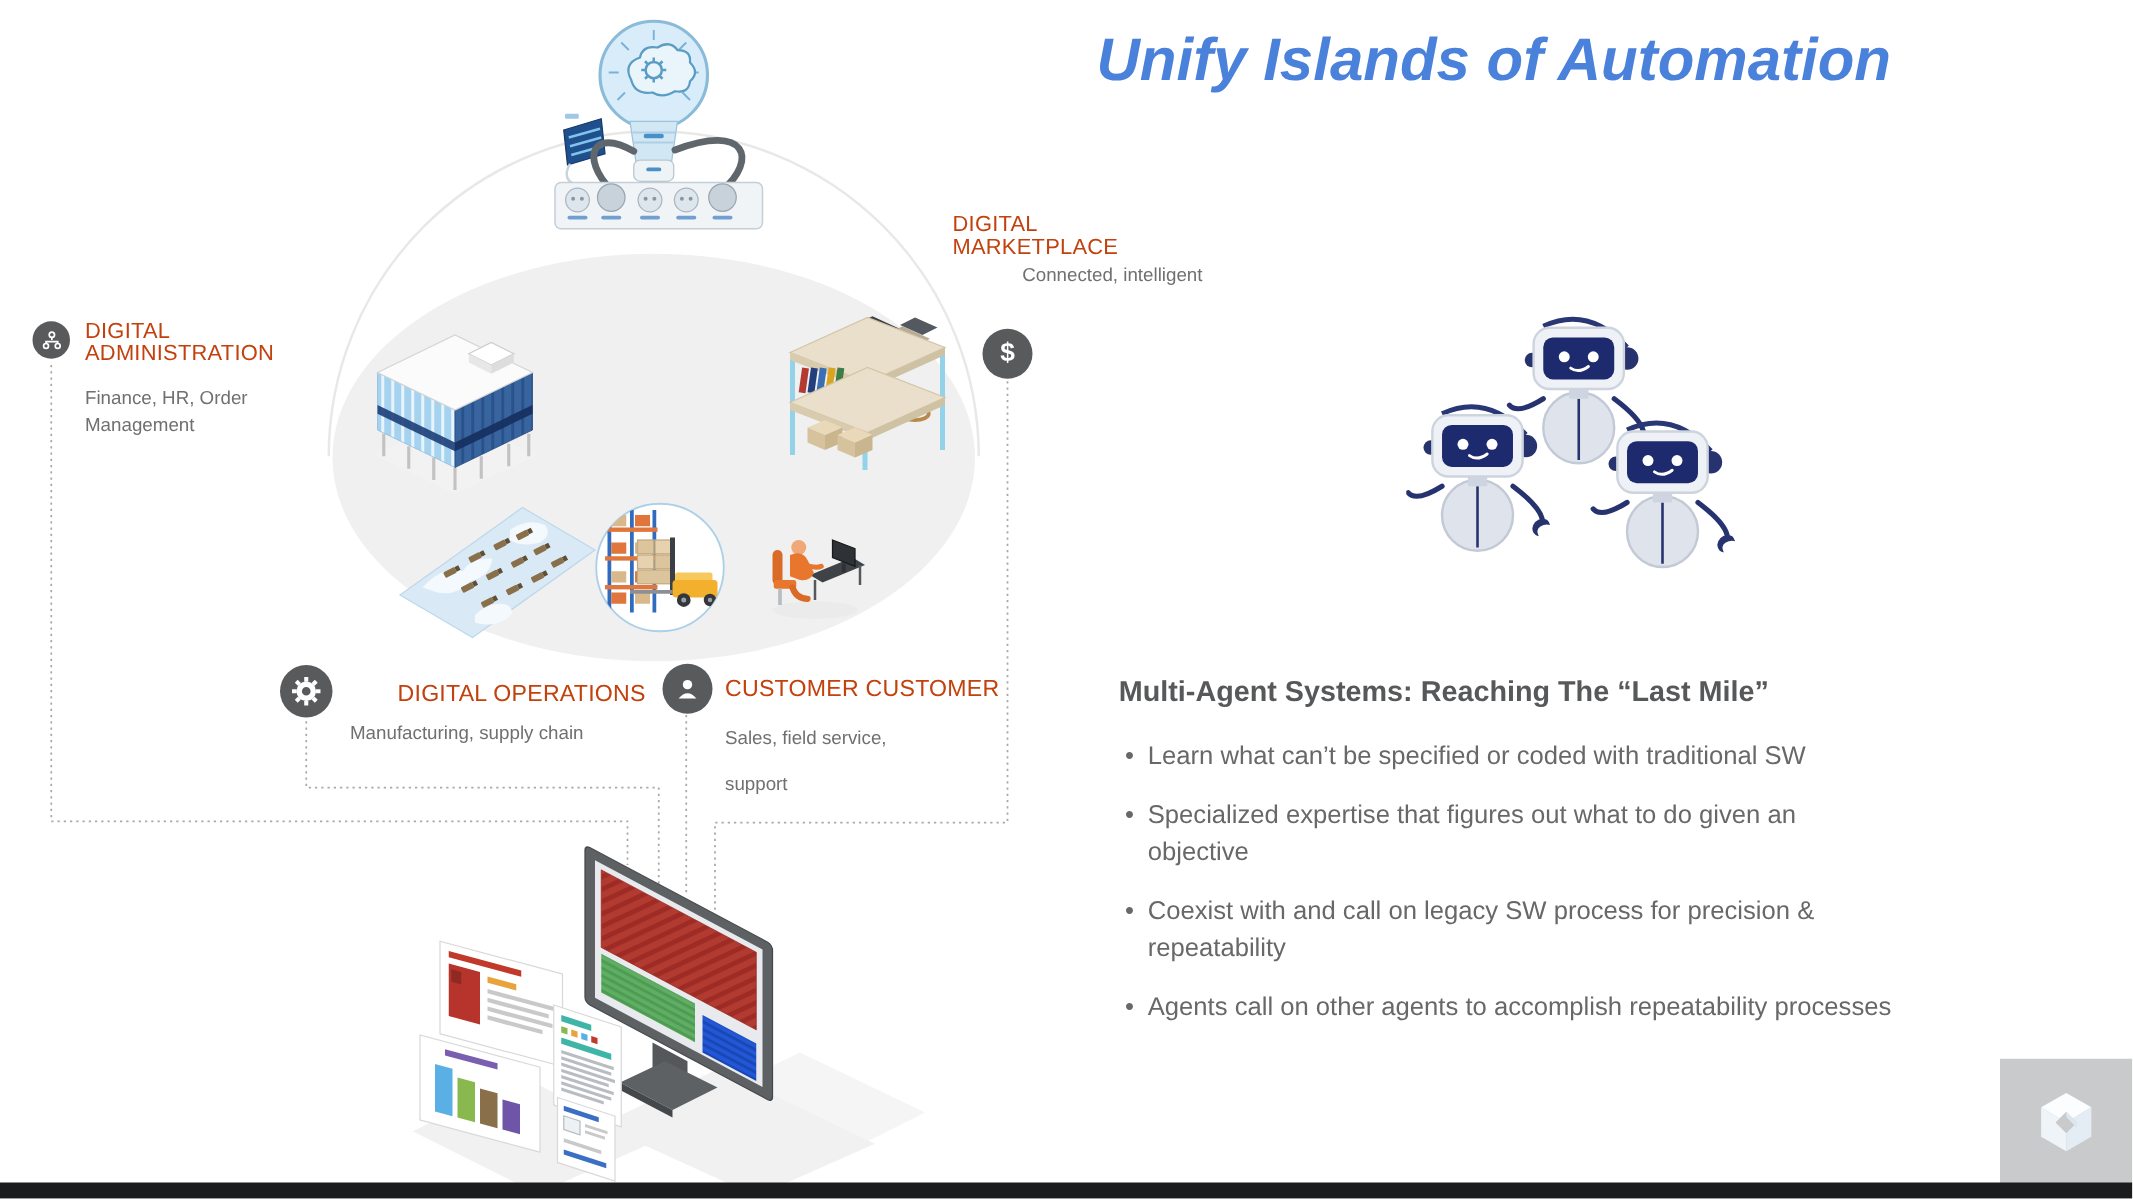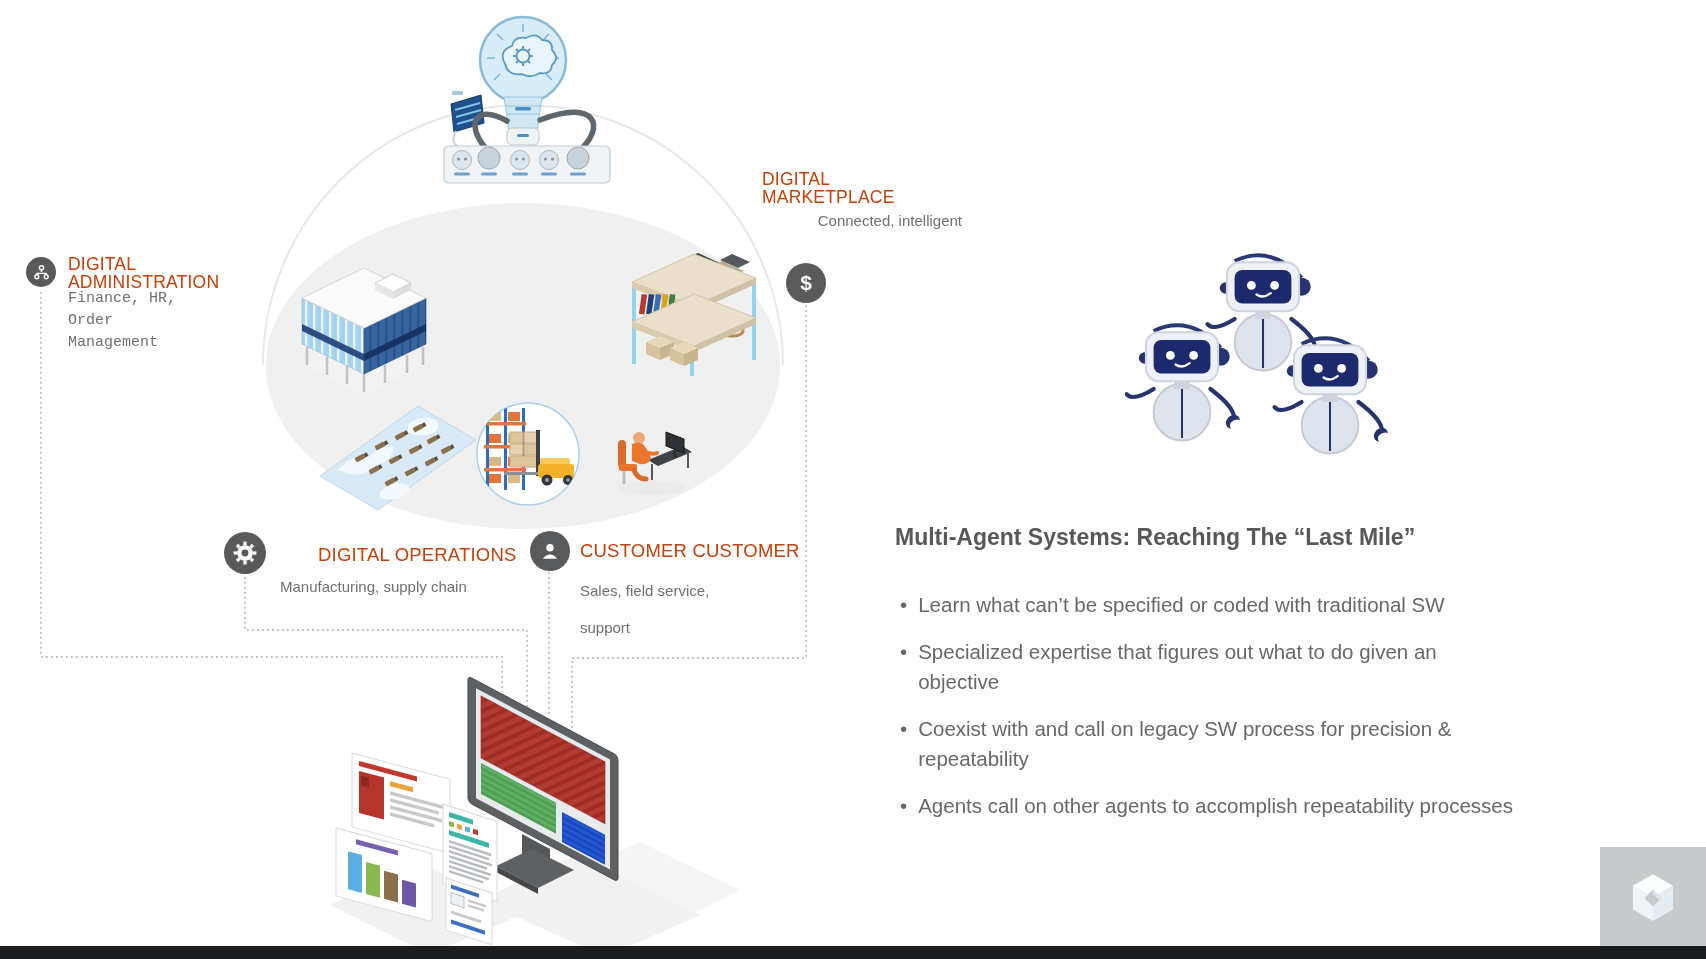--- a/index.html
+++ b/index.html
@@ -8,21 +8,21 @@
   .abs{position:absolute;}
   
   .title{left:850px;top:16px;width:690px;text-align:center;font-weight:bold;font-style:italic;
          font-size:48px;line-height:65px;color:#4a81da;letter-spacing:0px;}
   
   .cat-label{font-weight:normal;color:#c2410c;font-size:17.5px;line-height:18px;letter-spacing:.2px;}
   .cat-sub{color:#6f7072;font-size:15px;line-height:22px;}
   .cat-icon{border-radius:50%;background:#595a5c;display:flex;align-items:center;justify-content:center;}
   .dollar{color:#fff;font-weight:bold;font-size:21px;}
   
-  .mas-heading{left:895px;top:524px;font-size:23px;font-weight:bold;color:#57585a;}
+  .mas-heading{left:895px;top:540px;font-size:23px;font-weight:bold;color:#57585a;}
   .bullets{left:900px;top:590px;width:618px;}
   .bullet-item{display:flex;gap:11px;font-size:20.5px;line-height:30px;color:#686868;margin-bottom:17px;}
   .bullet-dot{flex:0 0 auto;}
   
   .credit{left:17px;top:912px;font-size:22px;color:#141414;}
   .bottom-bar{left:0;top:946px;width:1706px;height:13px;background:#1b1c1e;}
   .logo-badge{left:1600px;top:847px;width:106px;height:101px;background:#c9cacb;
               display:flex;align-items:center;justify-content:center;}
 </style>
 </head>
@@ -383,21 +383,21 @@
       <circle cx="10" cy="4.5" r="2.5"></circle>
         <path d="M10 7 V9.5 M4.5 12.5 V11 H15.5 V12.5"></path>
       <circle cx="4.5" cy="15" r="2.3"></circle>
         <circle cx="15.5" cy="15" r="2.3"></circle>
     </svg>
   </div>
   <div class="abs cat-label" style="left:68px;top:255px;">
     <div>DIGITAL</div>
     <div>ADMINISTRATION</div>
   </div>
-  <div class="abs cat-sub" style="left:68px;top:288px;width:142px;font-family:Liberation Mono, monospace;">Finance, HR, Order Management</div>
+  <div class="abs cat-sub" style="left:68px;top:308px;width:142px;">Finance, HR, Order Management</div>
 
   <div class="abs cat-label" style="left:762px;top:170px;">
     <div>DIGITAL</div>
     <div>MARKETPLACE</div>
   </div>
   <div class="abs cat-sub" style="left:762px;top:210px;width:200px;text-align:right;">Connected, intelligent</div>
   <div class="abs cat-icon" style="left:786px;top:263px;width:40px;height:40px;">
     <span class="dollar">$</span>
   </div>
 
@@ -423,20 +423,21 @@
   <div class="abs cat-icon" style="left:530px;top:531px;width:40px;height:40px;">
     <svg width="22" height="22" viewBox="0 0 20 20" fill="#fff">
       <circle cx="10" cy="7" r="3.4"></circle>
         <path d="M3.5 17 q6.5 -7.5 13 0 z"></path>
     </svg>
   </div>
   <div class="abs cat-label" style="left:580px;top:542px;font-size:18.5px;">CUSTOMER CUSTOMER</div>
   <div class="abs cat-sub" style="left:580px;top:572px;width:166px;line-height:37px;">Sales, field service, support</div>
 
   <div class="abs title">
+    <div>Unify Islands of Automation</div>
   </div>
 
   <svg class="abs" style="left:1125px;top:245px;" width="280" height="235" viewBox="0 0 280 235">
     <defs>
       <g id="robot">
         <ellipse cx="50" cy="80" rx="22" ry="22" fill="#dfe4ec" stroke="#c3cad6" stroke-width="1.5"></ellipse>
         <path d="M50 62 V100" stroke="#27336e" stroke-width="1.6" fill="none"></path>
         <path d="M28 62 Q12 72 7 66" stroke="#27336e" stroke-width="3.2" fill="none" stroke-linecap="round"></path>
         <path d="M72 62 Q88 74 90 82" stroke="#27336e" stroke-width="3.2" fill="none" stroke-linecap="round"></path>
         <path d="M90 82 q-5 1 -6 6 q0 4 4 5 q-2 -4 1 -6 q3 -2 6 -1 q-1 -4 -5 -4 z" fill="#27336e"></path>

